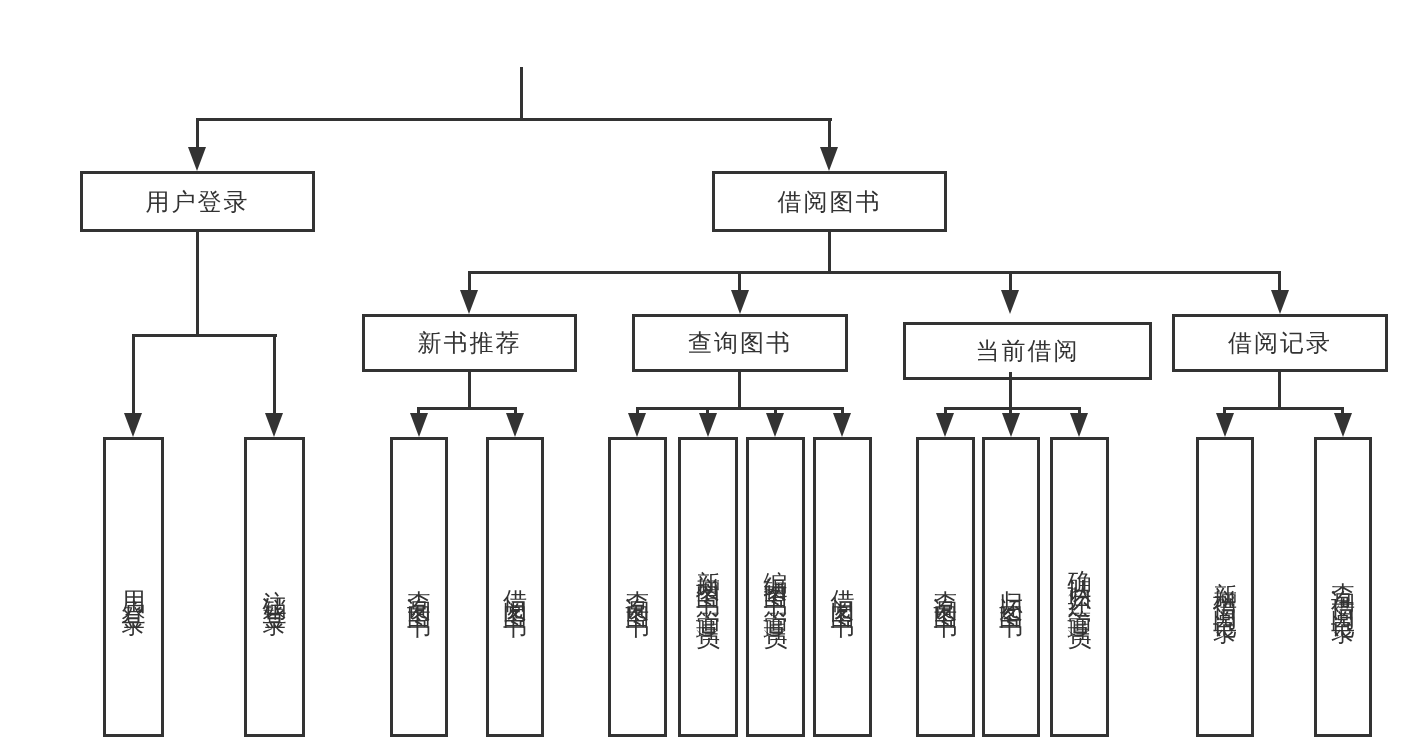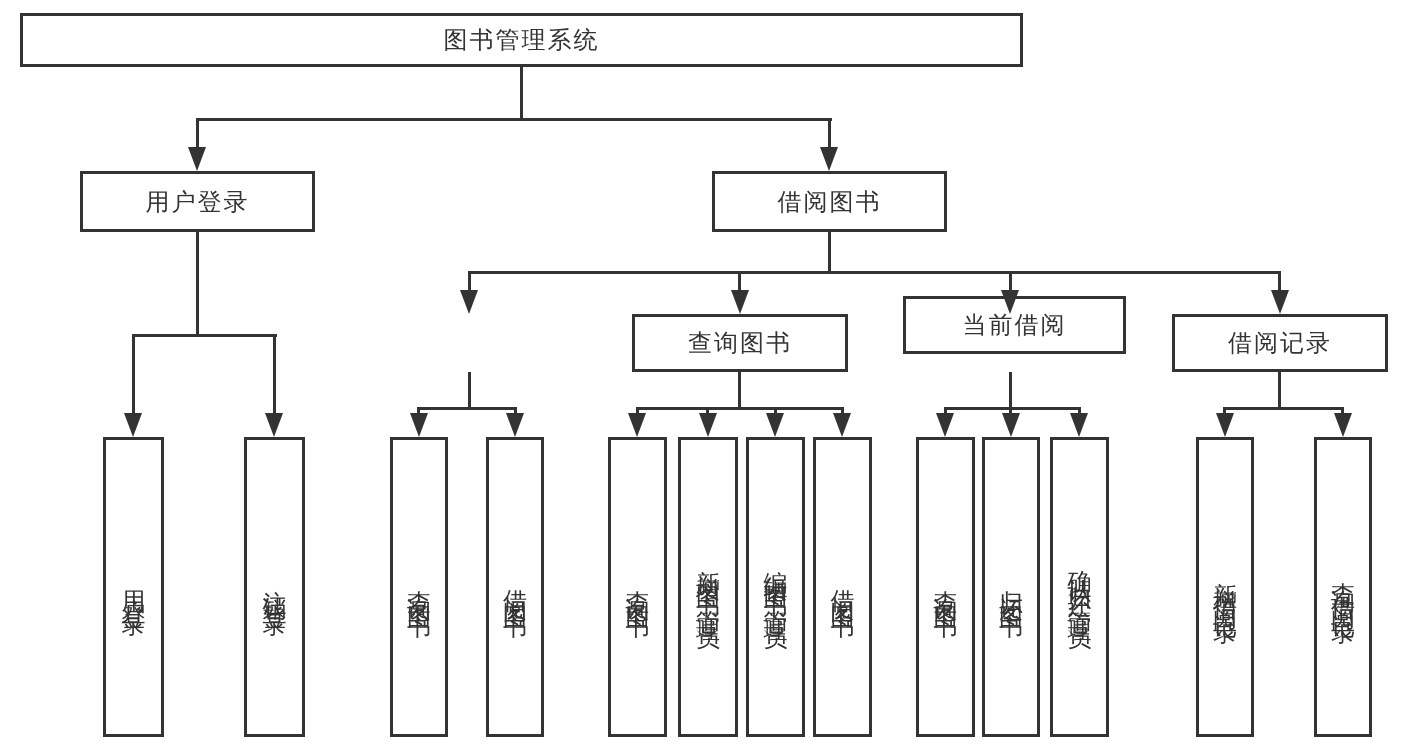--- a/index.html
+++ b/index.html
@@ -29,27 +29,27 @@
   .watermark{
     position:absolute; right:2px; bottom:4px; font-size:20px;
     color:var(--wm); letter-spacing:1px; white-space:nowrap;
   }
 </style>
 </head>
 <body>
 
 <div id="canvas">
 
-  <div class="box hbox" style="left:20px;top:13px;width:1003px;height:54px">图书管理系统</div>
 
   <div class="box hbox" style="left:80px;top:171px;width:235px;height:61px">用户登录</div>
   <div class="box hbox" style="left:712px;top:171px;width:235px;height:61px">借阅图书</div>
 
+  <div class="box hbox" style="left:362px;top:314px;width:215px;height:58px">新书推荐</div>
   <div class="box hbox" style="left:632px;top:314px;width:216px;height:58px">查询图书</div>
-  <div class="box hbox" style="left:903px;top:296px;width:223px;height:58px">当前借阅</div>
+  <div class="box hbox" style="left:903px;top:322px;width:249px;height:58px">当前借阅</div>
   <div class="box hbox" style="left:1172px;top:314px;width:216px;height:58px">借阅记录</div>
 
   <div class="box vbox" style="left:103px;top:437px;width:61px;height:300px">用户登录</div>
   <div class="box vbox" style="left:244px;top:437px;width:61px;height:300px">注销登录</div>
 
   <div class="box vbox" style="left:390px;top:437px;width:58px;height:300px">查询图书</div>
   <div class="box vbox" style="left:486px;top:437px;width:58px;height:300px">借阅图书</div>
 
   <div class="box vbox" style="left:608px;top:437px;width:59px;height:300px">查询图书</div>
   <div class="box vbox" style="left:678px;top:437px;width:60px;height:300px">新增图书（管理员）</div>

